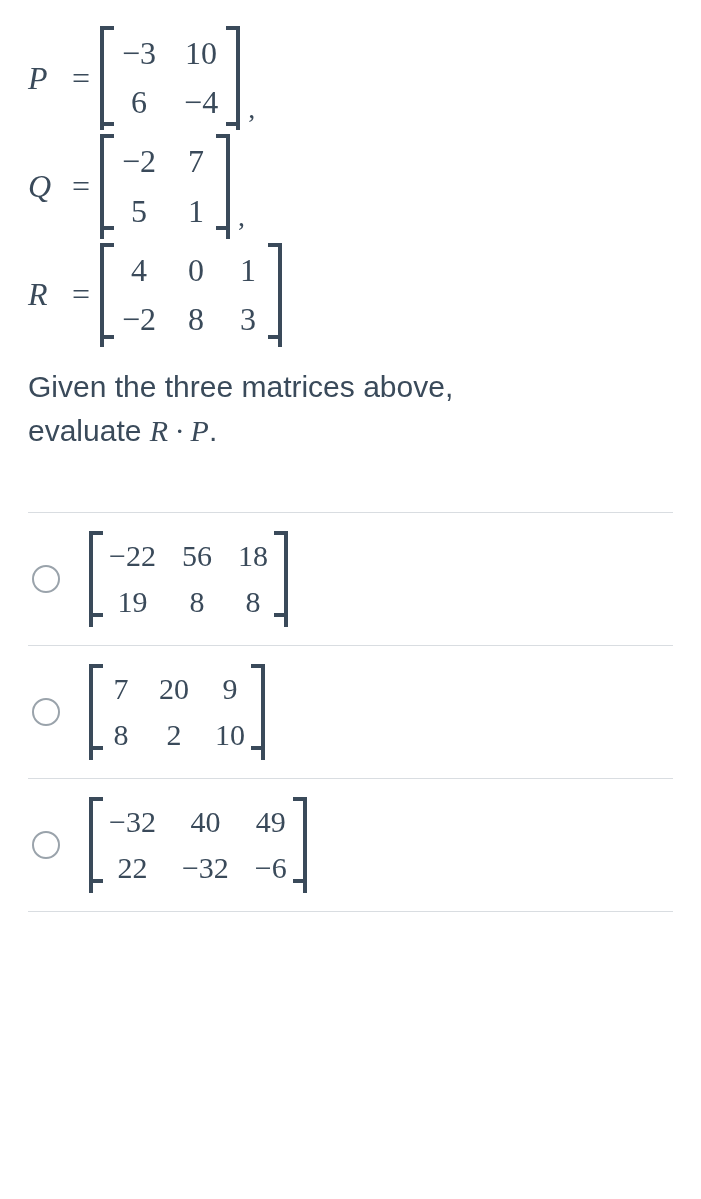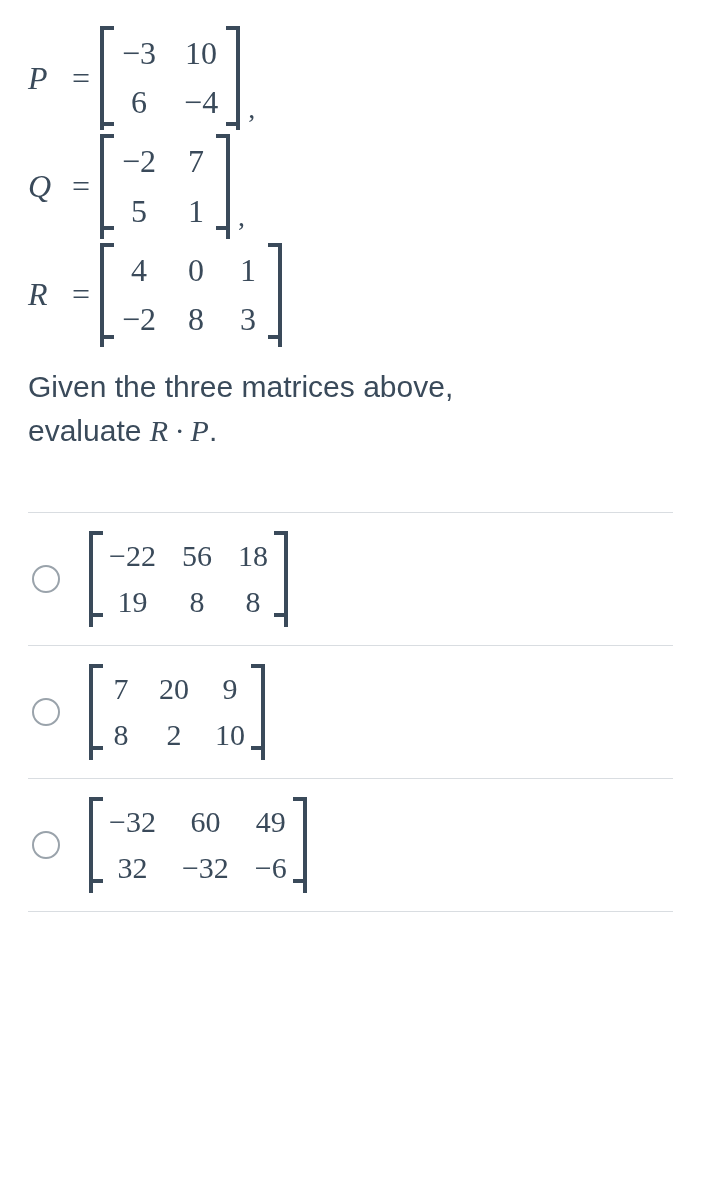--- a/index.html
+++ b/index.html
@@ -212,23 +212,23 @@
       <span class="bracket right" style="--h:82px"></span>
     </span>
   </div>
 
   <div class="option">
     <div class="radio"></div>
     <span class="matrix opt-matrix">
       <span class="bracket left" style="--h:82px"></span>
       <span class="mgrid" style="grid-template-columns:repeat(3,auto)">
         <span>−32</span>
-        <span>60</span>
+        <span>40</span>
         <span>49</span>
-        <span>32</span>
+        <span>22</span>
         <span>−32</span>
         <span>−6</span>
       </span>
       <span class="bracket right" style="--h:82px"></span>
     </span>
   </div>
 
 </div>
 
 </body></html>

